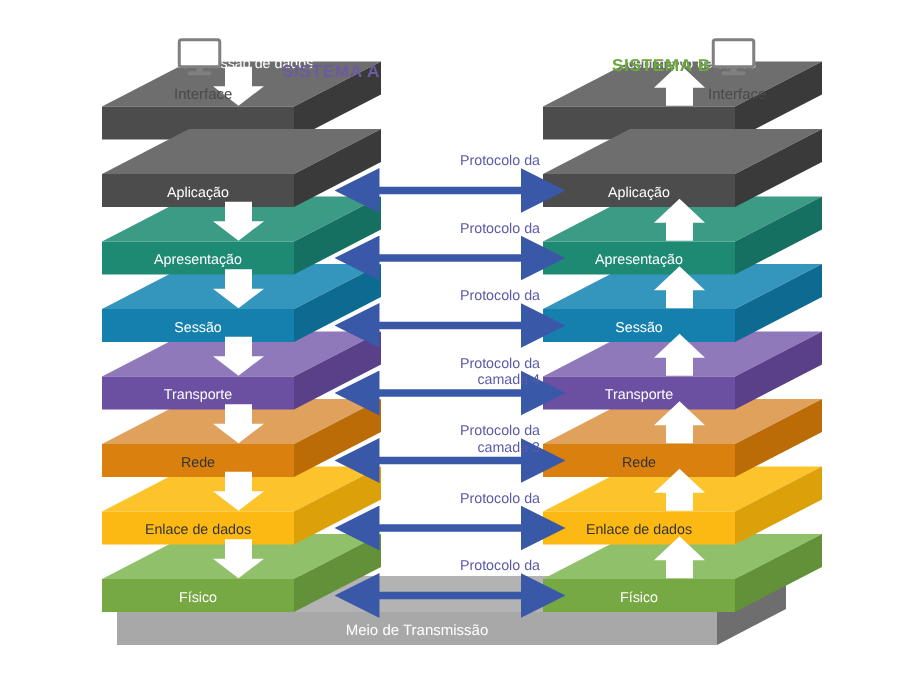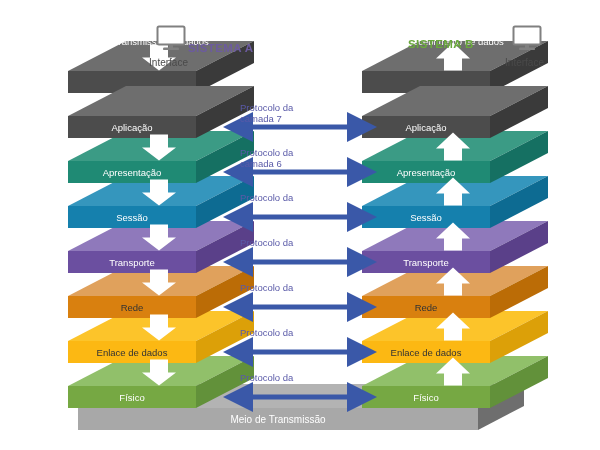--- a/index.html
+++ b/index.html
@@ -3,25 +3,25 @@
 <meta charset="utf-8">
 <style>
   html,body{margin:0;padding:0;background:#fff;}
   body{width:600px;height:450px;overflow:hidden;
        font-family:"Liberation Sans","DejaVu Sans",sans-serif;}
   #stage{position:relative;width:600px;height:450px;background:#ffffff;}
   svg#scene{position:absolute;left:0;top:0;width:600px;height:450px;}
   .sysLabel{position:absolute;font-size:11.5px;font-weight:bold;letter-spacing:.4px;}
   #sysA{left:188px;top:42px;color:#6c5b9e;}
   #sysB{left:408px;top:38px;color:#6aa83c;}
-  .ifcWrap{position:absolute;width:72px;text-align:right;}
+  .ifcWrap{position:absolute;width:72px;text-align:left;}
   #ifcA{left:116px;top:24px;}
   #ifcB{left:472px;top:24px;}
   .ifcCap{font-size:10px;color:#4a4a4a;margin-top:1px;}
-  .protoLbl{position:absolute;width:120px;text-align:left;
+  .protoLbl{position:absolute;width:120px;text-align:right;
             font-size:9.5px;line-height:11px;color:#5a5aa8;}
 </style>
 </head>
 <body>
 
 <div id="stage">
 
   <svg id="scene" viewBox="0 0 600 450">
     <defs>
       <marker id="ah-end" markerWidth="6" markerHeight="6" refX="0.2" refY="3" orient="auto" markerUnits="strokeWidth">
@@ -176,34 +176,34 @@
     </svg>
     <div class="ifcCap">Interface</div>
   </div>
 
   <div class="sysLabel" id="sysA">SISTEMA A</div>
   <div class="sysLabel" id="sysB">SISTEMA B</div>
 
   <div id="proto-labels">
       <div class="protoLbl" style="left: 240px; top: 102px; color: rgb(90, 90, 168);">
         <div>Protocolo da</div>
-        <div>camada 7</div>
       </div>
       <div class="protoLbl" style="left: 240px; top: 147px; color: rgb(90, 90, 168);">
         <div>Protocolo da</div>
-        <div>camada 6</div>
       </div>
       <div class="protoLbl" style="left: 240px; top: 192px; color: rgb(90, 90, 168);">
         <div>Protocolo da</div>
       </div>
       <div class="protoLbl" style="left: 240px; top: 237px; color: rgb(90, 90, 168);">
         <div>Protocolo da</div>
+        <div>camada 4</div>
       </div>
       <div class="protoLbl" style="left: 240px; top: 282px; color: rgb(90, 90, 168);">
         <div>Protocolo da</div>
+        <div>camada 3</div>
       </div>
       <div class="protoLbl" style="left: 240px; top: 327px; color: rgb(90, 90, 168);">
         <div>Protocolo da</div>
       </div>
       <div class="protoLbl" style="left: 240px; top: 372px; color: rgb(90, 90, 168);">
         <div>Protocolo da</div>
       </div>
     </div>
 
 </div>

